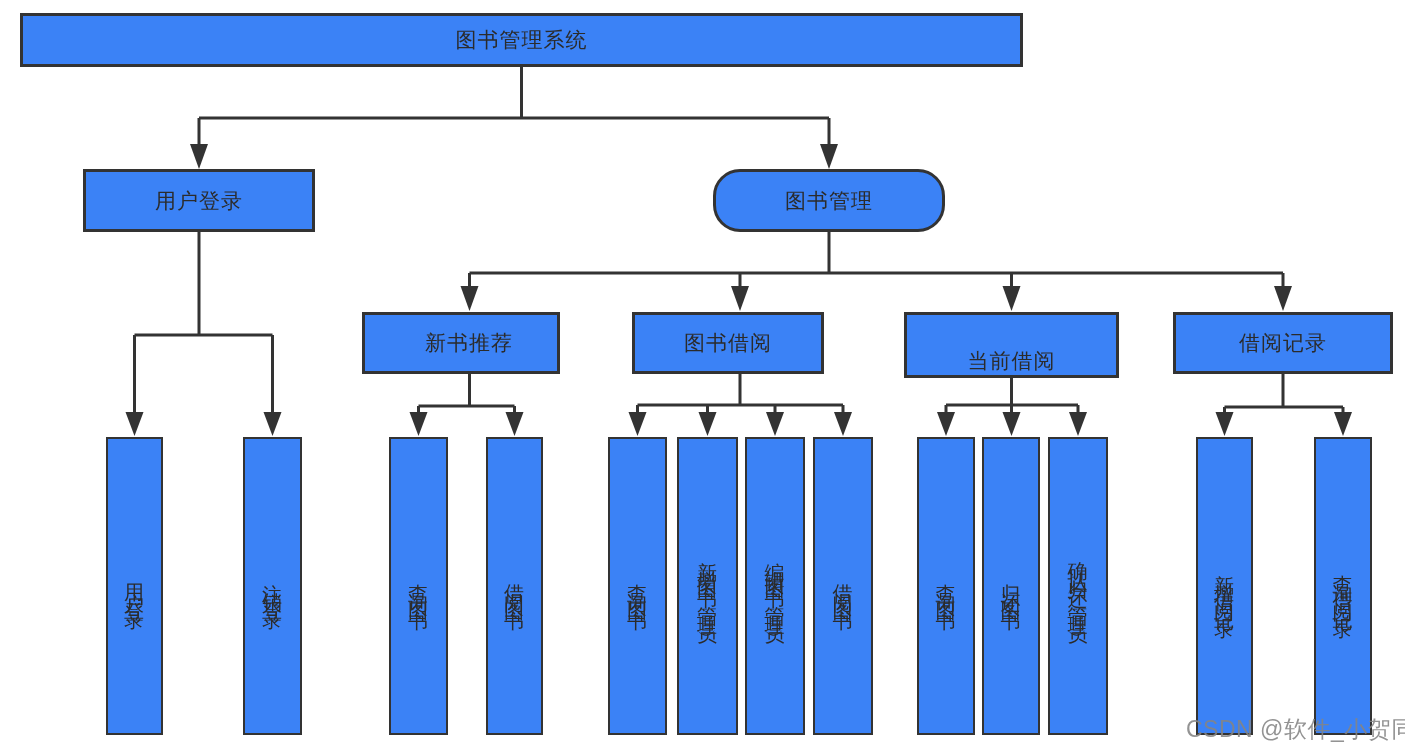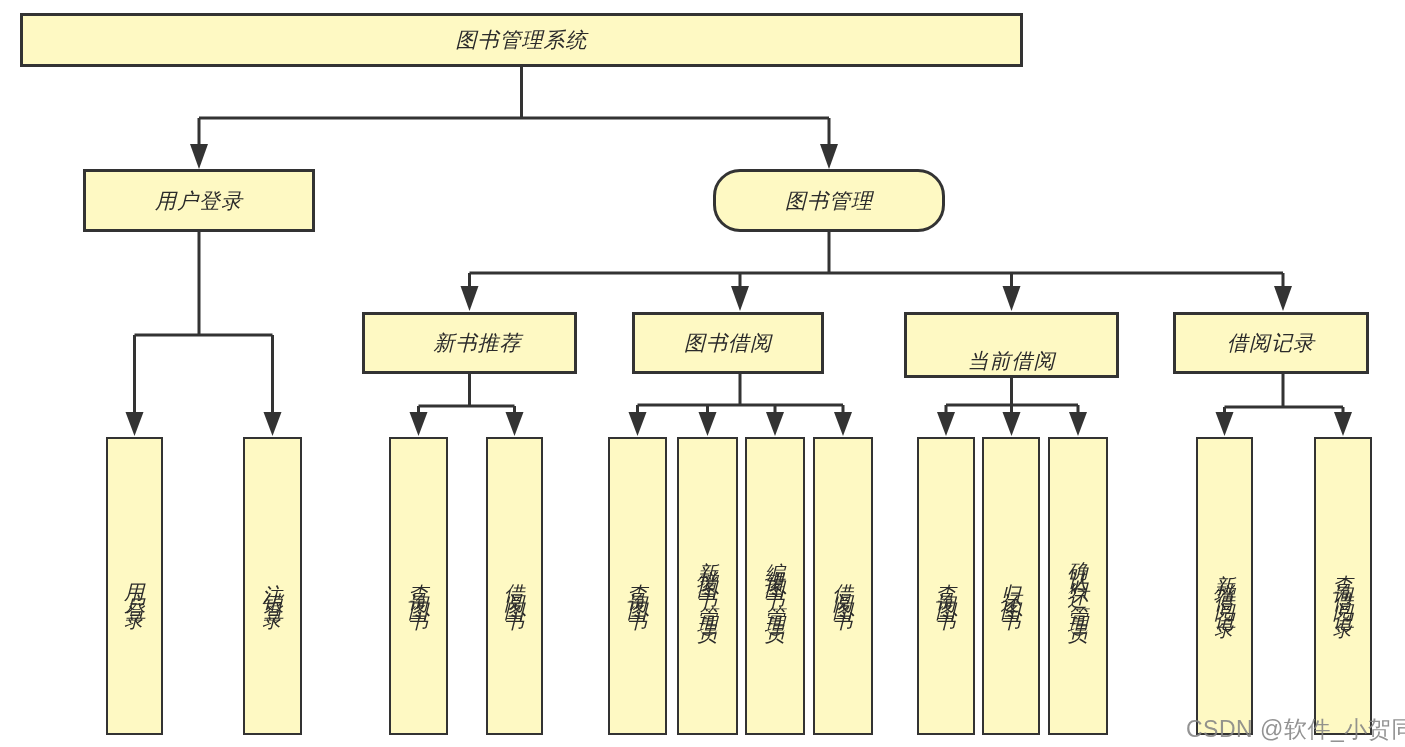--- a/index.html
+++ b/index.html
@@ -18,27 +18,26 @@
   .connectors {
     position: absolute;
     left: 0;
     top: 0;
     width: 1405px;
     height: 747px;
   }
   .box {
     position: absolute;
     box-sizing: border-box;
-    background: #fef9c3;
+    background: #3b82f6;
     border: 3px solid #333333;
     display: flex;
     align-items: center;
     justify-content: center;
     color: #2b2b2b;
-    font-style: italic;
   }
   .hbox .lbl {
     font-size: 21px;
     letter-spacing: 1px;
     white-space: nowrap;
   }
   .vbox {
     border-width: 2.5px;
   }
   .vbox .lbl {
@@ -101,30 +100,30 @@
     <span class="lbl">图书管理系统</span>
   </div>
 
   <div class="box hbox" style="left:83px; top:169px; width:232px; height:63px;">
     <span class="lbl">用户登录</span>
   </div>
   <div class="box hbox" style="left:713px; top:169px; width:232px; height:63px;border-radius:27px;">
     <span class="lbl">图书管理</span>
   </div>
 
-  <div class="box hbox" style="left:362px; top:312px; width:215px; height:62px;padding-left:16px;">
+  <div class="box hbox" style="left:362px; top:312px; width:198px; height:62px;padding-left:16px;">
     <span class="lbl">新书推荐</span>
   </div>
   <div class="box hbox" style="left:632px; top:312px; width:192px; height:62px;">
     <span class="lbl">图书借阅</span>
   </div>
   <div class="box hbox" style="left:904px; top:312px; width:215px; height:66px;align-items:flex-end;">
     <span class="lbl">当前借阅</span>
   </div>
-  <div class="box hbox" style="left:1173px; top:312px; width:196px; height:62px;">
+  <div class="box hbox" style="left:1173px; top:312px; width:220px; height:62px;">
     <span class="lbl">借阅记录</span>
   </div>
 
   <div class="box vbox" style="left:106px; top:437px; width:57px; height:298px;">
     <span class="lbl">用户登录</span>
   </div>
   <div class="box vbox" style="left:243px; top:437px; width:59px; height:298px;">
     <span class="lbl">注销登录</span>
   </div>
 

